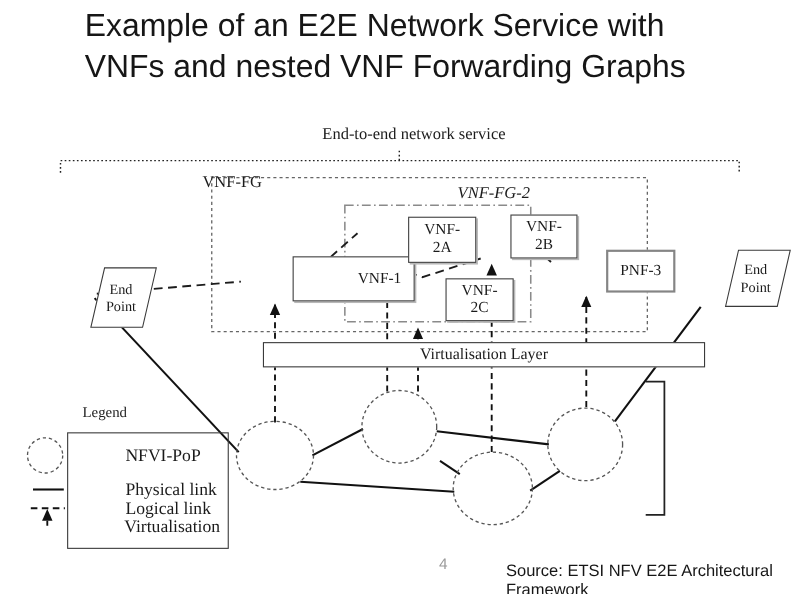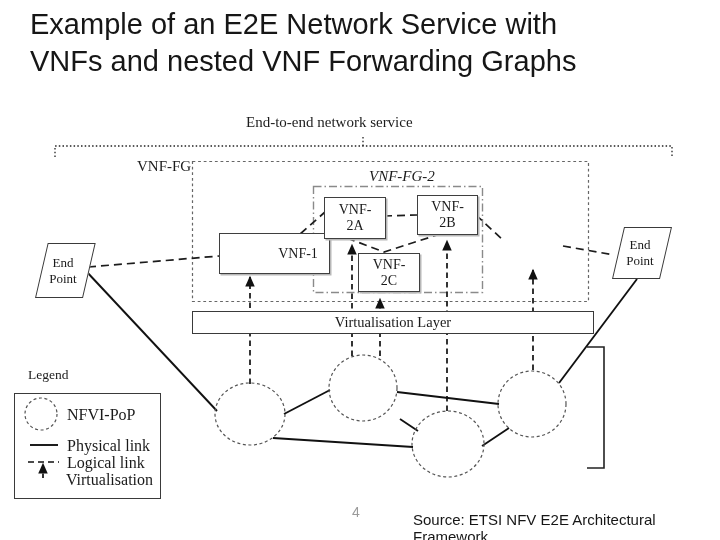--- a/index.html
+++ b/index.html
@@ -1,18 +1,18 @@
 <!DOCTYPE html>
 <html><head>
 <meta charset="utf-8">
 <style>
   html,body{margin:0;padding:0;background:#e8e8e8;}
   .slide{position:relative;width:720px;height:540px;background:#ffffff;overflow:hidden;
          font-family:"Liberation Serif",serif;color:#1a1a1a;}
-  .abs{position:absolute;}
+  .abs{position:absolute;margin-left:47px;}
   svg.canvas{position:absolute;left:0;top:0;z-index:1;}
   .ovl{z-index:2;}
   .title{left:30px;top:6px;width:640px;font-family:"Liberation Sans",sans-serif;
          font-size:29px;line-height:37px;color:#161616;white-space:pre-line;}
   .dlabel{font-size:15px;color:#1c1c1c;white-space:nowrap;}
   .node{display:flex;align-items:center;justify-content:center;text-align:center;
         background:#fff;border:1.4px solid #3f3f3f;box-shadow:1.5px 1.5px 0 #b8b8b8;
         font-size:14px;line-height:16px;white-space:pre-line;}
   .node.pnf{border:2px solid #858585;box-shadow:none;}
   .vlayer{display:flex;align-items:center;justify-content:center;background:#fff;
@@ -101,20 +101,21 @@
 
   <div class="abs ovl dlabel" style="left:369px;top:168px;font-style:italic;">VNF-FG-2</div>
 
   <div class="abs ovl node" style="left:219px;top:233px;width:62px;height:39px;padding-left:47px;">VNF-1</div>
   <div class="abs ovl node" style="left:324px;top:197px;width:60px;height:40px;">VNF-
 2A</div>
   <div class="abs ovl node" style="left:417px;top:195px;width:59px;height:38px;">VNF-
 2B</div>
   <div class="abs ovl node" style="left:358px;top:253px;width:60px;height:37px;">VNF-
 2C</div>
+  <div class="abs ovl node pnf" style="left:504px;top:227px;width:59px;height:35px;">PNF-3</div>
 
   <div class="abs ovl vlayer" style="left:192px;top:311px;width:400px;height:21px;">Virtualisation Layer</div>
 
   <div class="abs endpoint" style="left:35px;top:243px;width:48px;height:55px;">
     <div class="ep-shape"></div>
     <div class="ep-label">End
 Point</div>
   </div>
 
   <div class="abs endpoint" style="left:612px;top:227px;width:48px;height:52px;">

